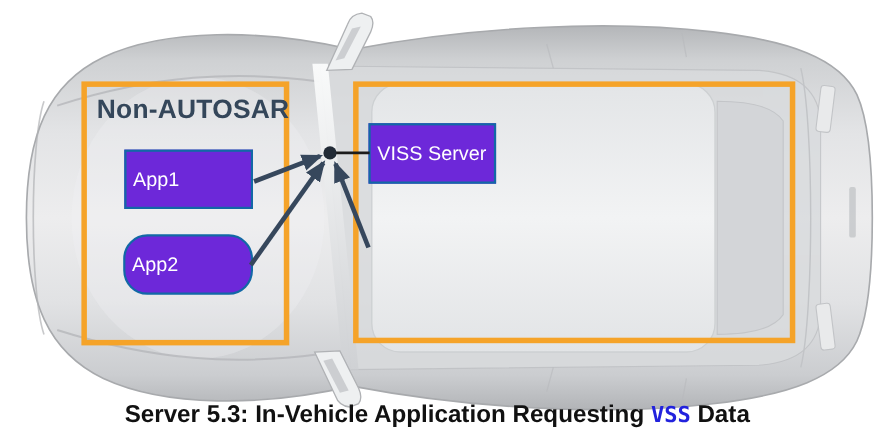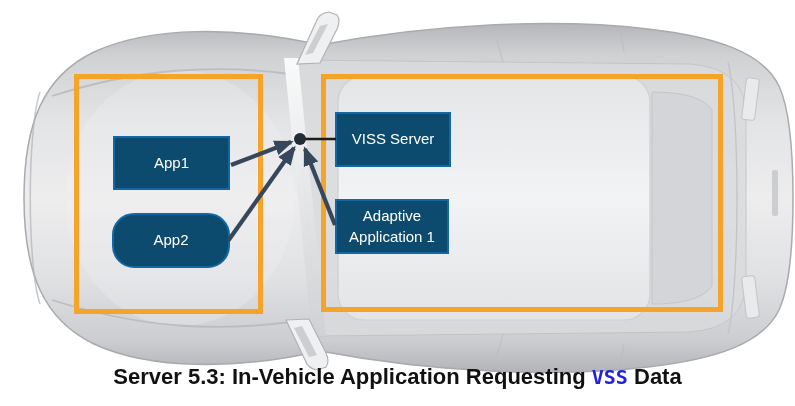--- a/index.html
+++ b/index.html
@@ -17,24 +17,24 @@
   }
   .zone-left{left:74px;top:74px;width:189px;height:240px;}
   .zone-right{left:321px;top:74px;width:402px;height:238px;}
 
   .zone-title{
     position:absolute;left:88px;top:86px;z-index:15;
     font-size:24px;font-weight:bold;color:#34465A;letter-spacing:0.2px;
   }
 
   .node{
-    position:absolute;z-index:20;background:#0c4a6e;color:#FFFFFF;
+    position:absolute;z-index:20;background:#6d28d9;color:#FFFFFF;
     border:2px solid #1268A6;box-sizing:border-box;
-    display:flex;align-items:center;justify-content:center;text-align:center;
-    font-size:15px;line-height:1.35;padding:2px 6px;
+    display:flex;align-items:center;justify-content:flex-start;text-align:center;
+    font-size:18px;line-height:1.35;padding:2px 6px;
   }
   .node-app1{left:113px;top:136px;width:117px;height:54px;}
   .node-app2{left:112px;top:213px;width:118px;height:55px;border-radius:22px;}
   .node-viss{left:335px;top:112px;width:116px;height:55px;}
   .node-adaptive{left:335px;top:199px;width:114px;height:55px;}
 
   .caption{
     position:absolute;left:0;top:364px;width:795px;z-index:30;
     text-align:center;font-size:22px;font-weight:bold;color:#111111;
     white-space:pre-wrap;
@@ -104,32 +104,30 @@
 
     <path d="M 728,62 C 740,112 740,284 728,334" fill="none" stroke="#c2c4c7" stroke-width="1.3"></path>
     <rect x="744" y="78" width="13" height="42" rx="3" fill="#e9eaeb" stroke="#c2c4c7" transform="rotate(7 750 99)"></rect>
     <rect x="744" y="276" width="13" height="42" rx="3" fill="#e9eaeb" stroke="#c2c4c7" transform="rotate(-7 750 297)"></rect>
     <rect x="772" y="170" width="6" height="46" rx="2" fill="#c3c5c8" opacity="0.8"></rect>
   </svg>
 
   <div class="zone zone-left"></div>
   <div class="zone zone-right"></div>
 
+  <div class="zone-title">Non-AUTOSAR</div>
 
   <div class="node node-app1">
     <span>App1</span>
   </div>
   <div class="node node-app2">
     <span>App2</span>
   </div>
   <div class="node node-viss">
     <span>VISS Server</span>
-  </div>
-  <div class="node node-adaptive">
-    <span>Adaptive Application 1</span>
   </div>
 
   <svg class="overlay-svg" width="795" height="406" viewBox="0 0 795 406">
     <defs>
       <marker id="ah" viewBox="0 0 10 8" refX="8.5" refY="4" markerWidth="4.6" markerHeight="4" orient="auto" markerUnits="strokeWidth">
         <path d="M0,0 L10,4 L0,8 Z" fill="#36475C"></path>
       </marker>
     </defs>
     <line x1="300" y1="139" x2="336" y2="139" stroke="#1c1c1c" stroke-width="2.6"></line>
     <line x1="231" y1="165" x2="291" y2="142" stroke="#36475C" stroke-width="4.2" marker-end="url(#ah)"></line>

